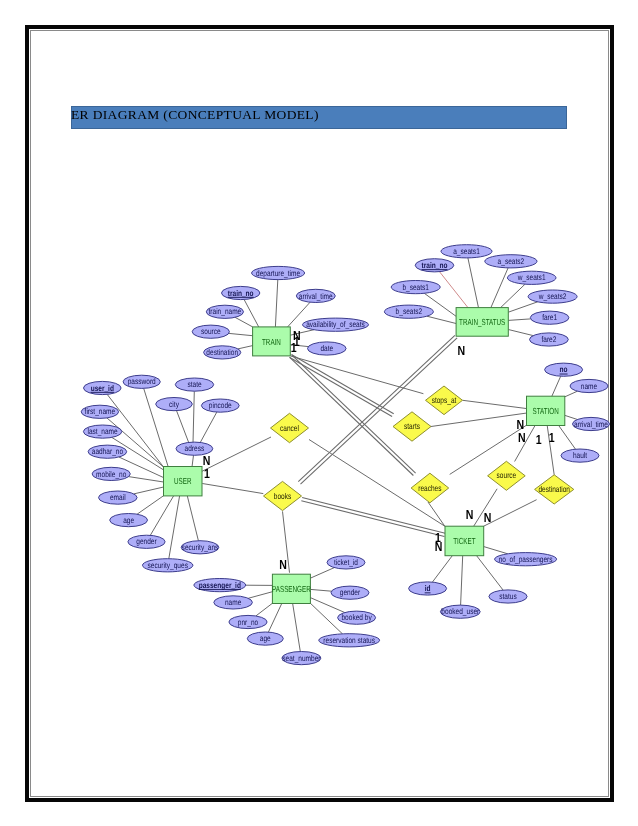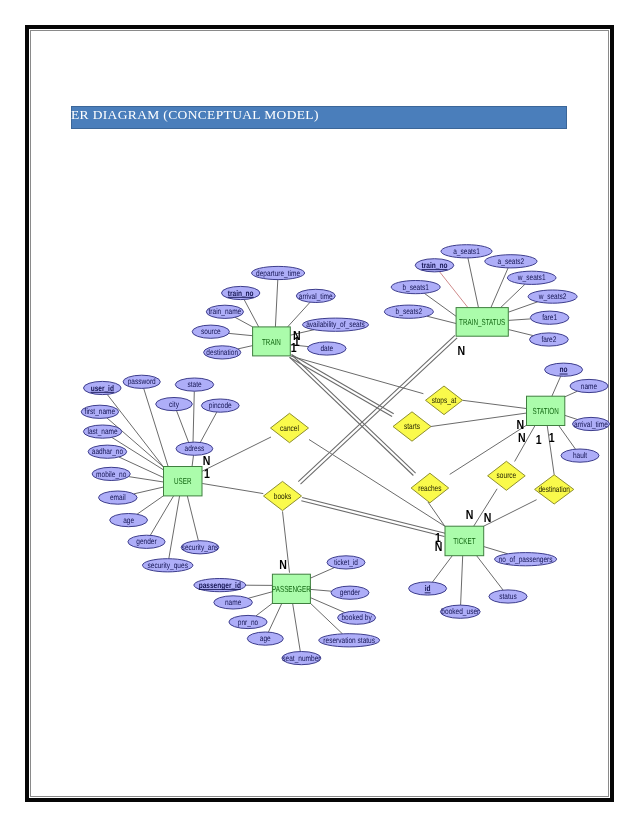--- a/index.html
+++ b/index.html
@@ -5,21 +5,21 @@
 <style>
   html,body{margin:0;padding:0;background:#ffffff;}
   body{width:638px;height:826px;overflow:hidden;font-family:"Liberation Sans",sans-serif;}
   #page{position:absolute;left:0;top:0;width:638px;height:826px;background:#ffffff;}
   #sheet{position:absolute;left:25px;top:25px;width:589px;height:777px;box-sizing:border-box;
          border:4px solid #060606;background:#ffffff;}
   #sheet-inner{position:absolute;left:1px;top:1px;right:1px;bottom:1px;border:1px solid #8a8a8a;}
   #banner{position:absolute;left:71px;top:106px;width:496px;height:23px;
           background:#4a7ebb;border:1px solid #3b6698;box-sizing:border-box;}
   #banner-text{position:absolute;left:-1px;top:0px;font-family:"Liberation Serif",serif;
-          font-size:13.5px;letter-spacing:0.35px;color:#ffffff;white-space:nowrap;}
+          font-size:13.5px;letter-spacing:0.35px;color:#000000;white-space:nowrap;}
   svg#er{position:absolute;left:0;top:0;width:638px;height:826px;}
   svg#er text{font-family:"Liberation Sans",sans-serif;-webkit-font-smoothing:antialiased;text-rendering:geometricPrecision;}
   #banner-text{-webkit-font-smoothing:antialiased;}
 </style>
 </head>
 <body>
 
 <div id="page">
   <div id="sheet">
     <div id="sheet-inner"></div>

